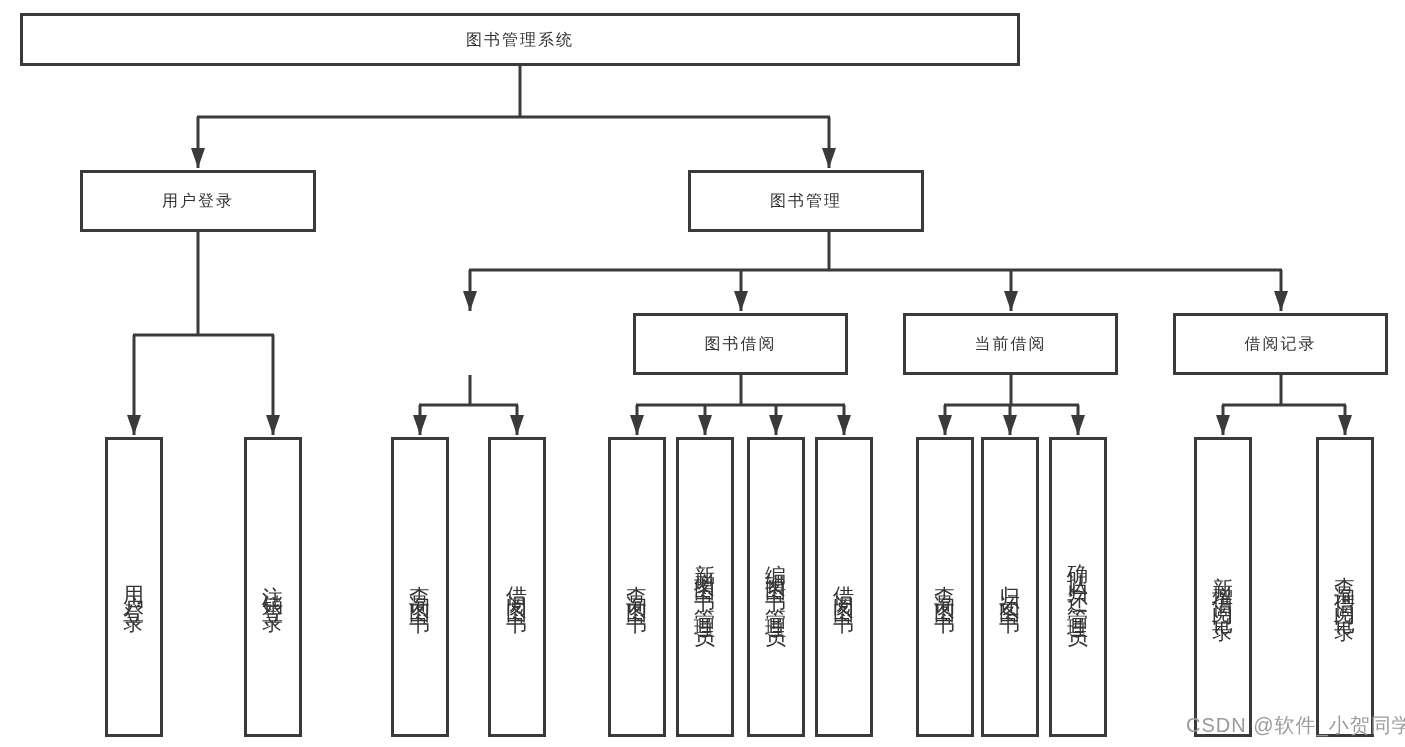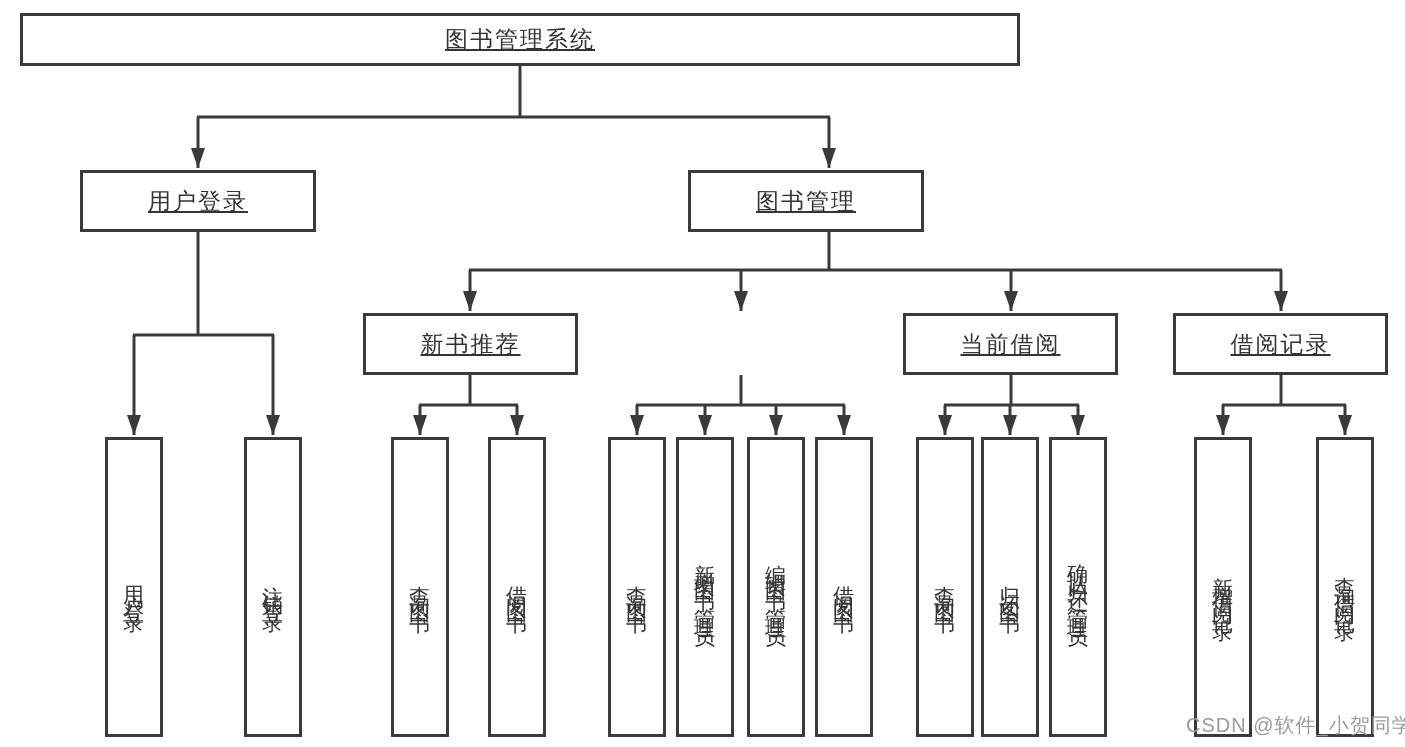--- a/index.html
+++ b/index.html
@@ -12,21 +12,21 @@
   }
   svg.wires{position:absolute;left:0;top:0;z-index:1;}
   svg.wires line{stroke:var(--line);stroke-width:3;}
   svg.wires .arwhead{fill:var(--line);}
   .box{
     position:absolute;box-sizing:border-box;background:var(--background);
     border:3px solid var(--line);color:var(--text);
     display:flex;align-items:center;justify-content:center;
     z-index:2;line-height:1;
   }
-  .h{font-size:23px;letter-spacing:2px;text-decoration:underline;}
+  .h{font-size:16px;letter-spacing:2px;}
   .v{
     writing-mode:vertical-rl;text-orientation:mixed;
     font-size:21px;letter-spacing:9px;
   }
   .watermark{
     position:absolute;left:1186px;top:712px;z-index:10;
     font-size:20px;color:var(--watermark);letter-spacing:1px;white-space:nowrap;
   }
 </style>
 </head>
@@ -80,21 +80,21 @@
     <line x1="1222" y1="405" x2="1346" y2="405"></line>
     <line x1="1223" y1="405" x2="1223" y2="435" marker-end="url(#arw)"></line>
     <line x1="1345" y1="405" x2="1345" y2="435" marker-end="url(#arw)"></line>
   </svg>
 
   <div class="box h" style="left:20px;top:13px;width:1000px;height:53px">图书管理系统</div>
 
   <div class="box h" style="left:80px;top:170px;width:236px;height:62px">用户登录</div>
   <div class="box h" style="left:688px;top:170px;width:236px;height:62px">图书管理</div>
 
-  <div class="box h" style="left:363px;top:313px;width:215px;height:62px">新书推荐</div>
+  <div class="box h" style="left:633px;top:313px;width:215px;height:62px">图书借阅</div>
   <div class="box h" style="left:1173px;top:313px;width:215px;height:62px">借阅记录</div>
   <div class="box h" style="left:903px;top:313px;width:215px;height:62px">当前借阅</div>
 
   <div class="box v" style="left:105px;top:437px;width:58px;height:300px">用户登录</div>
   <div class="box v" style="left:244px;top:437px;width:58px;height:300px">注销登录</div>
 
   <div class="box v" style="left:391px;top:437px;width:58px;height:300px">查询图书</div>
   <div class="box v" style="left:488px;top:437px;width:58px;height:300px">借阅图书</div>
 
   <div class="box v" style="left:608px;top:437px;width:58px;height:300px">查询图书</div>

